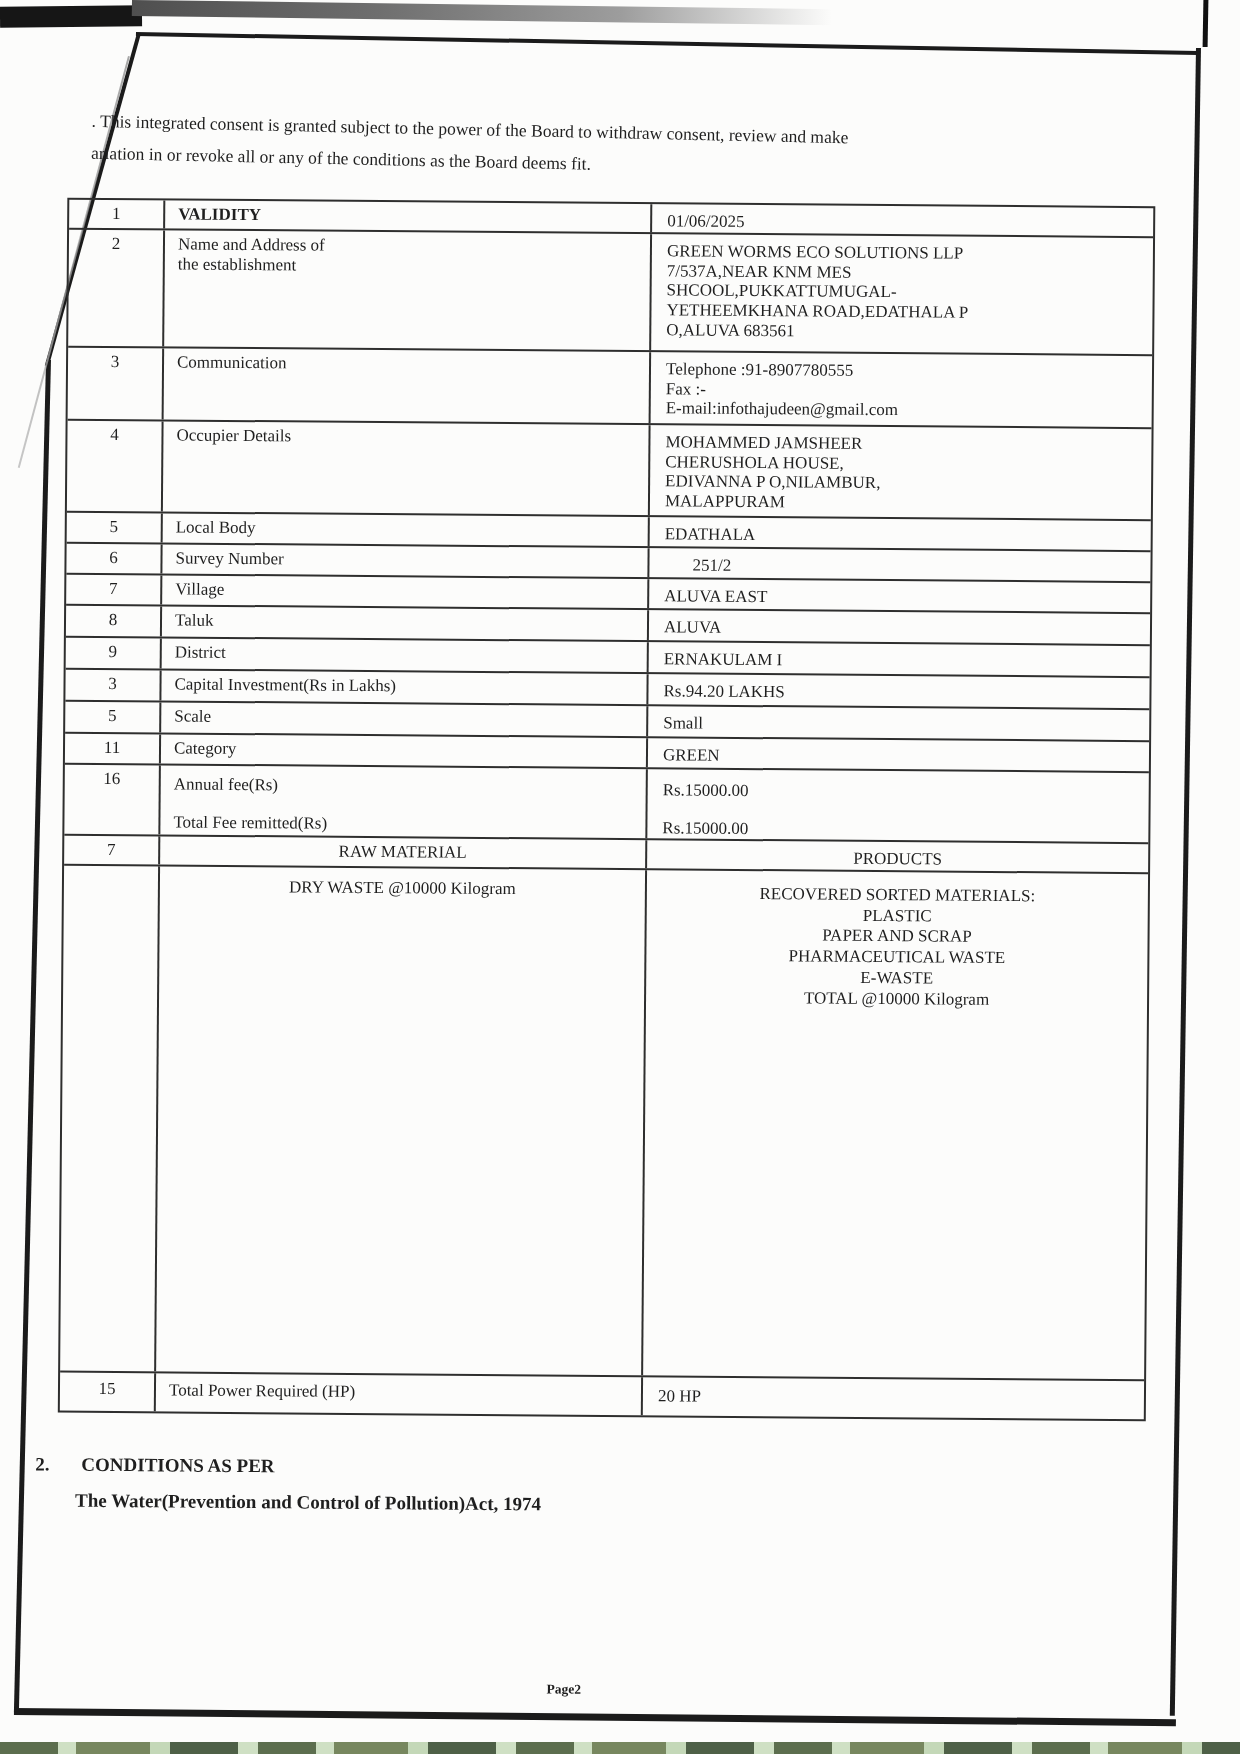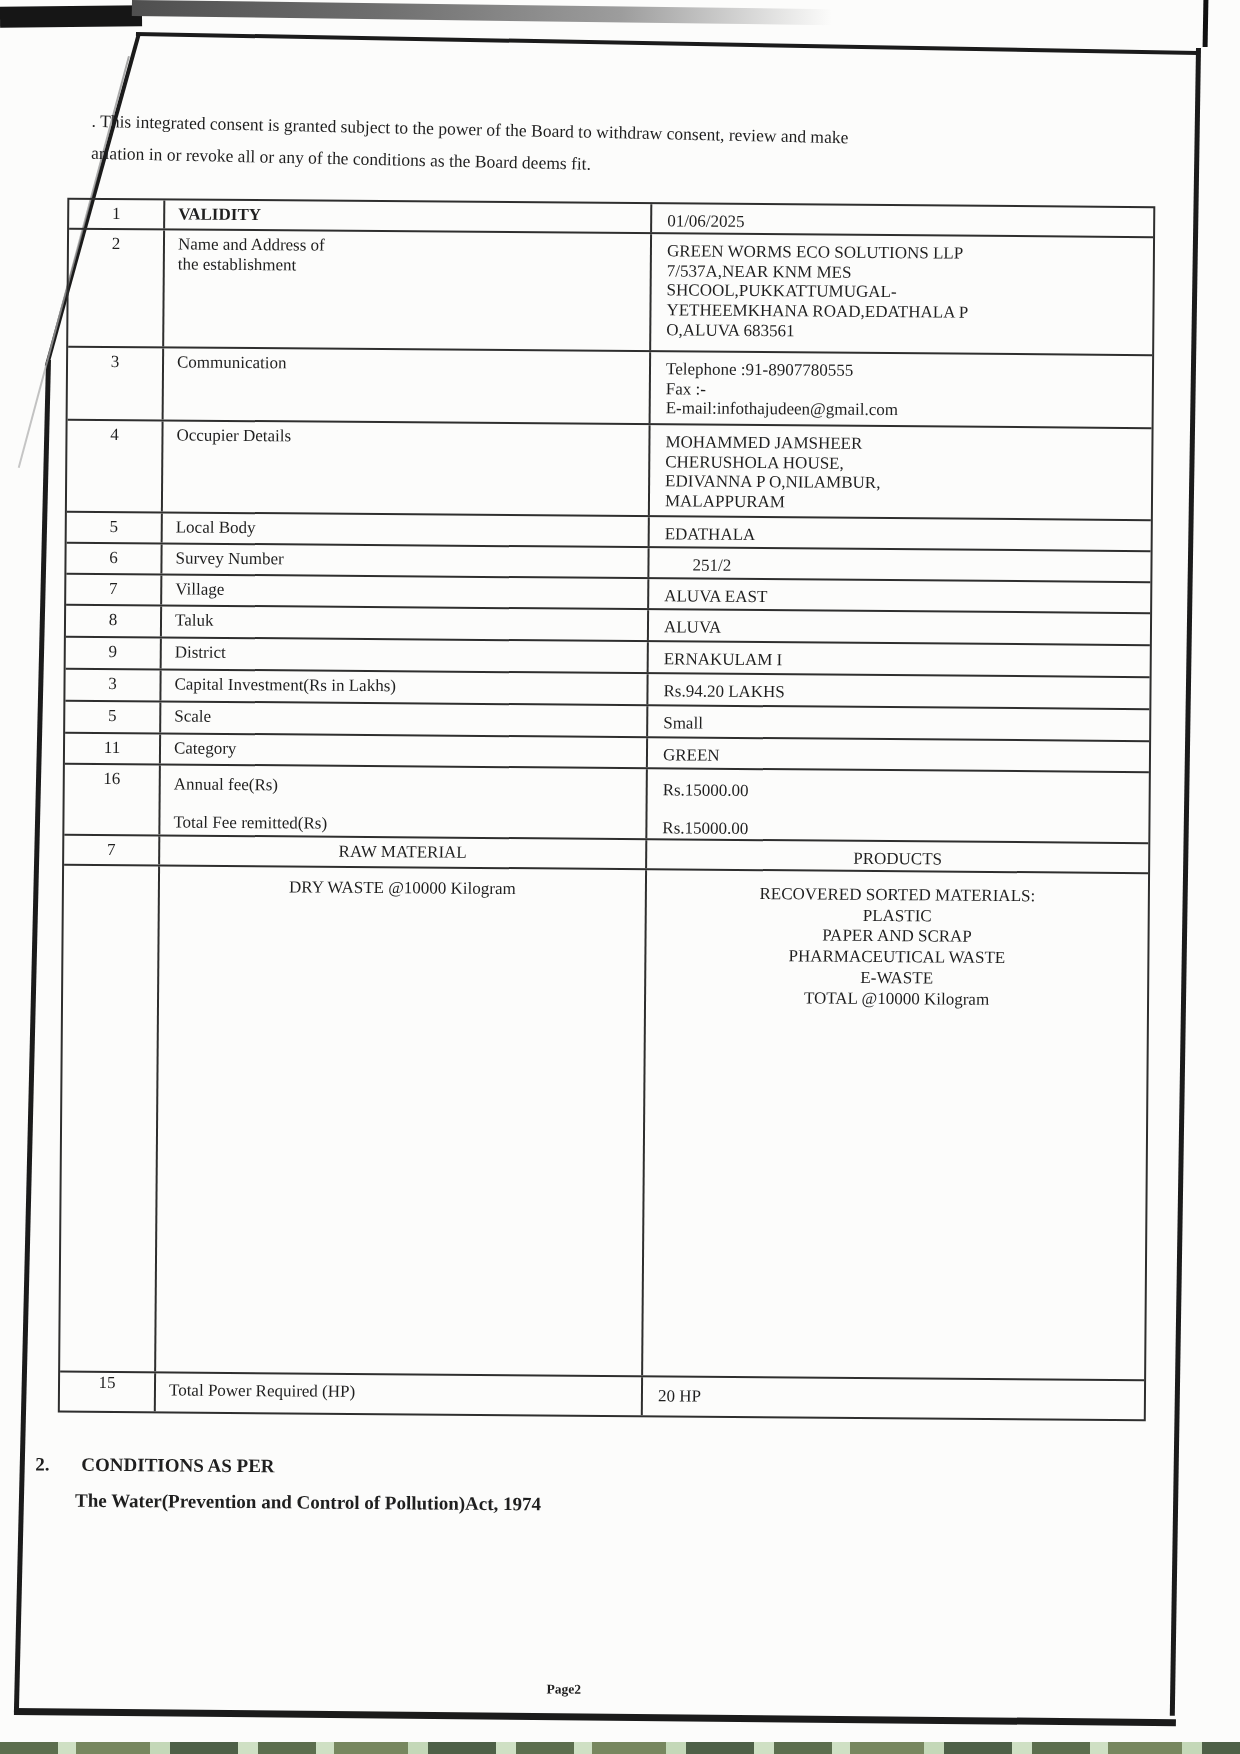--- a/index.html
+++ b/index.html
@@ -196,21 +196,21 @@
       <div class="c-label center" style="padding-top:10px">DRY WASTE @10000 Kilogram</div>
       <div class="c-value center" style="padding-top:13px; line-height:1.22">RECOVERED SORTED MATERIALS:
 PLASTIC
 PAPER AND SCRAP
 PHARMACEUTICAL WASTE
 E-WASTE
 TOTAL @10000 Kilogram</div>
     </div>
 
     <div class="t-row" style="height:38px">
-      <div class="c-num" style="padding-top:0">15</div>
+      <div class="c-num" style="padding-top:6px">15</div>
       <div class="c-label" style="padding-top:7px">Total Power Required (HP)</div>
       <div class="c-value" style="padding-top:9px">20 HP</div>
     </div>
 
   </div>
 
   <div class="section-head">
     <span class="sec-no">2.</span>
     <span class="sec-title">CONDITIONS AS PER</span>
   </div>

